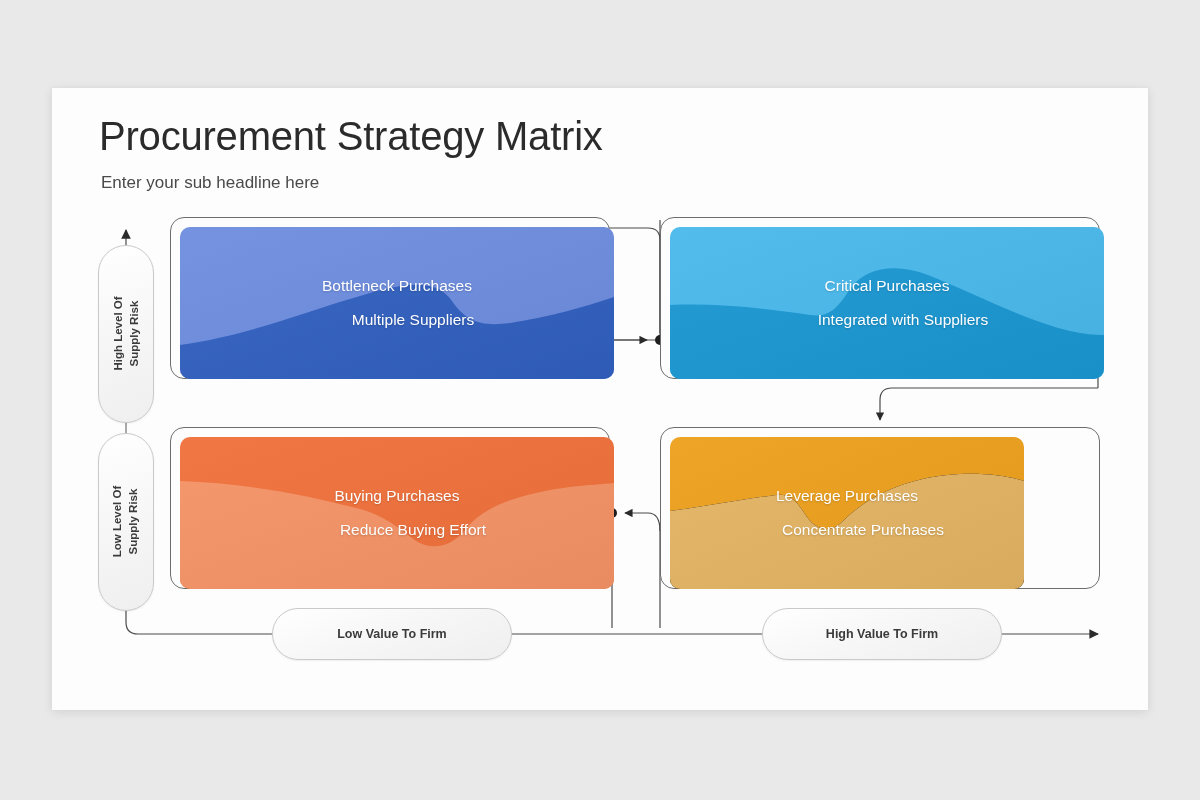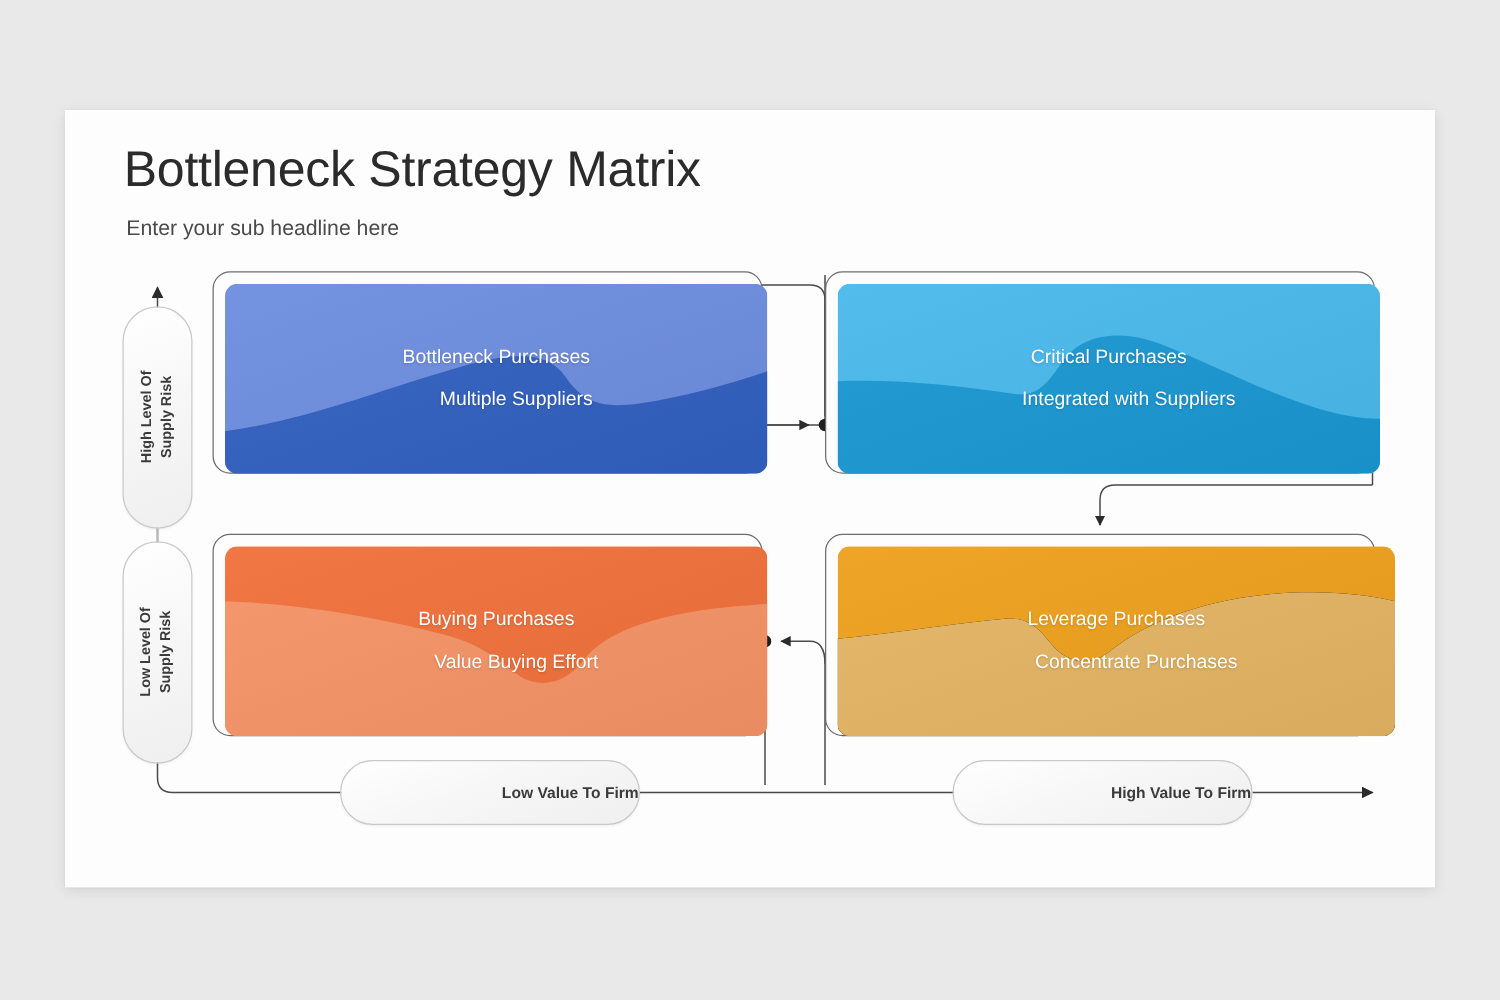--- a/index.html
+++ b/index.html
@@ -59,34 +59,34 @@
 
   
   .pill {
     position: absolute;
     border: 1px solid #c9c9c9;
     background: linear-gradient(160deg, #ffffff 0%, #f7f7f7 45%, #efefef 100%);
     box-shadow: 0 1px 2px rgba(0,0,0,0.06);
     display: flex; align-items: center; justify-content: center;
   }
   .pill-v { width: 56px; border-radius: 28px; }
-  .pill-h { height: 52px; border-radius: 26px; justify-content: flex-end; }
+  .pill-h { height: 52px; border-radius: 26px; }
   .pill-label {
     font-size: 11.5px; font-weight: 700; color: #3b3b3b;
     text-align: center; line-height: 1.35; white-space: pre-line;
   }
   .pill-v .pill-label { transform: rotate(-90deg); white-space: pre; }
   .pill-h .pill-label { font-size: 12.5px; white-space: nowrap; }
 </style>
 </head>
 <body>
 
 <div id="slide">
 
-  <div id="title">Bottleneck Strategy Matrix</div>
+  <div id="title">Procurement Strategy Matrix</div>
   <div id="subtitle">Enter your sub headline here</div>
 
   <svg id="wires" viewBox="0 0 1096 622">
     <defs>
       <marker id="arrR" viewBox="0 0 10 10" refX="9" refY="5" markerWidth="7" markerHeight="7" orient="auto">
         <path d="M0,0 L10,5 L0,10 z" fill="#2b2b2b"></path>
       </marker>
       <marker id="arrU" viewBox="0 0 10 10" refX="9" refY="5" markerWidth="7" markerHeight="7" orient="auto">
         <path d="M0,0 L10,5 L0,10 z" fill="#2b2b2b"></path>
       </marker>
@@ -207,26 +207,26 @@
       <rect x="0" y="0" width="434" height="152" fill="url(#go)"></rect>
       <defs>
         <linearGradient id="go" x1="0" y1="0" x2="1" y2="1">
           <stop offset="0%" stop-color="#ffffff" stop-opacity="0.05"></stop>
           <stop offset="100%" stop-color="#000000" stop-opacity="0.05"></stop>
         </linearGradient>
       </defs>
     </svg>
     <div class="card-text">
       <span class="l1">Buying Purchases</span>
-      <span class="l2">Value Buying Effort</span>
+      <span class="l2">Reduce Buying Effort</span>
     </div>
   </div>
 
   <div class="card-frame" style="left:608px; top:339px; width:440px; height:162px;"></div>
-  <div class="card" style="left:618px; top:349px; width:446px; height:152px;">
+  <div class="card" style="left:618px; top:349px; width:354px; height:152px;">
     <svg class="wave" viewBox="0 0 434 152" preserveAspectRatio="none">
       <rect x="0" y="0" width="434" height="152" fill="#eda01c"></rect>
       <path d="M0,74 C40,70 90,62 130,58 C150,56 158,68 168,80 C180,94 198,96 212,84 C244,58 290,42 340,38 C378,35 410,38 434,44 L434,152 L0,152 Z" fill="#e3b濁"></path>
       <path d="M0,74 C40,70 90,62 130,58 C150,56 158,68 168,80 C180,94 198,96 212,84 C244,58 290,42 340,38 C378,35 410,38 434,44 L434,152 L0,152 Z" fill="#e4b463"></path>
       <rect x="0" y="0" width="434" height="152" fill="url(#ga)"></rect>
       <defs>
         <linearGradient id="ga" x1="0" y1="0" x2="1" y2="1">
           <stop offset="0%" stop-color="#ffffff" stop-opacity="0.05"></stop>
           <stop offset="100%" stop-color="#000000" stop-opacity="0.05"></stop>
         </linearGradient>

